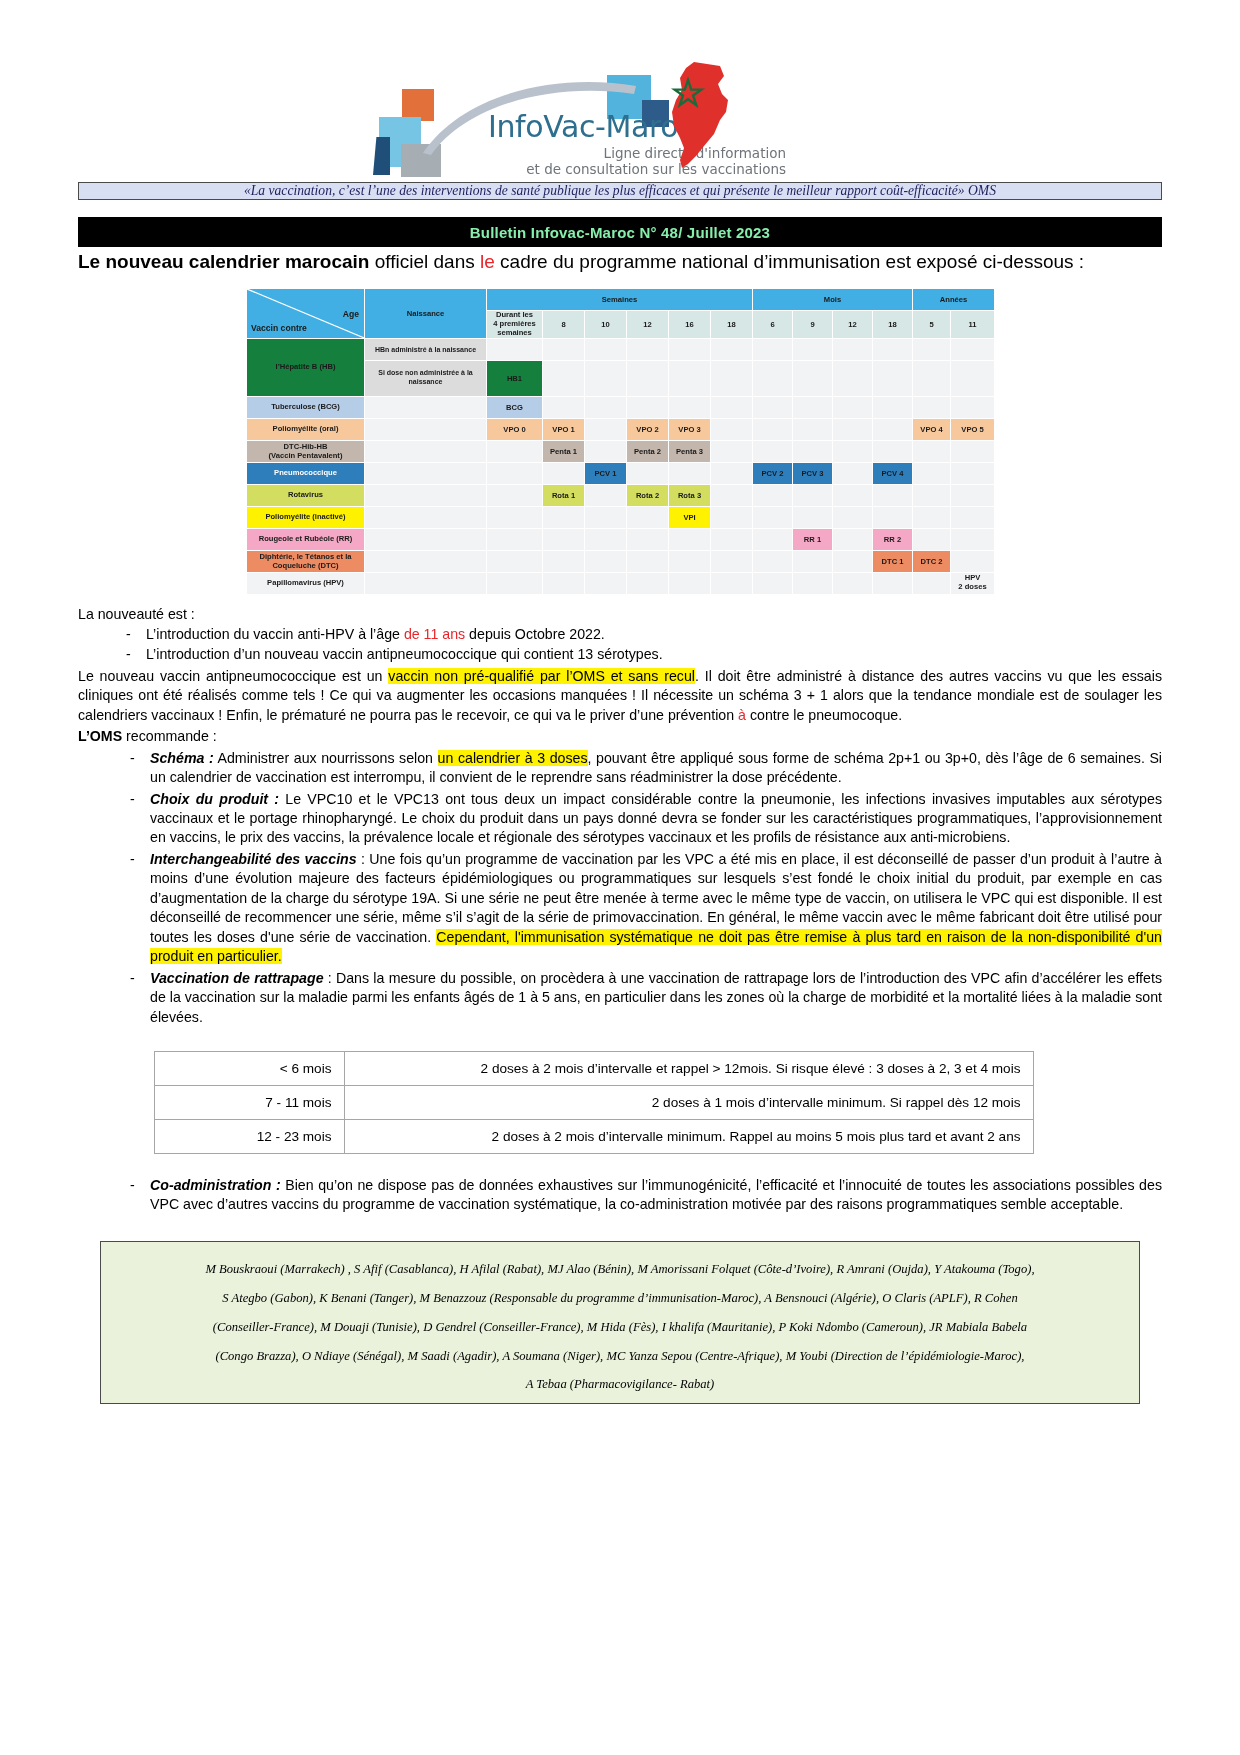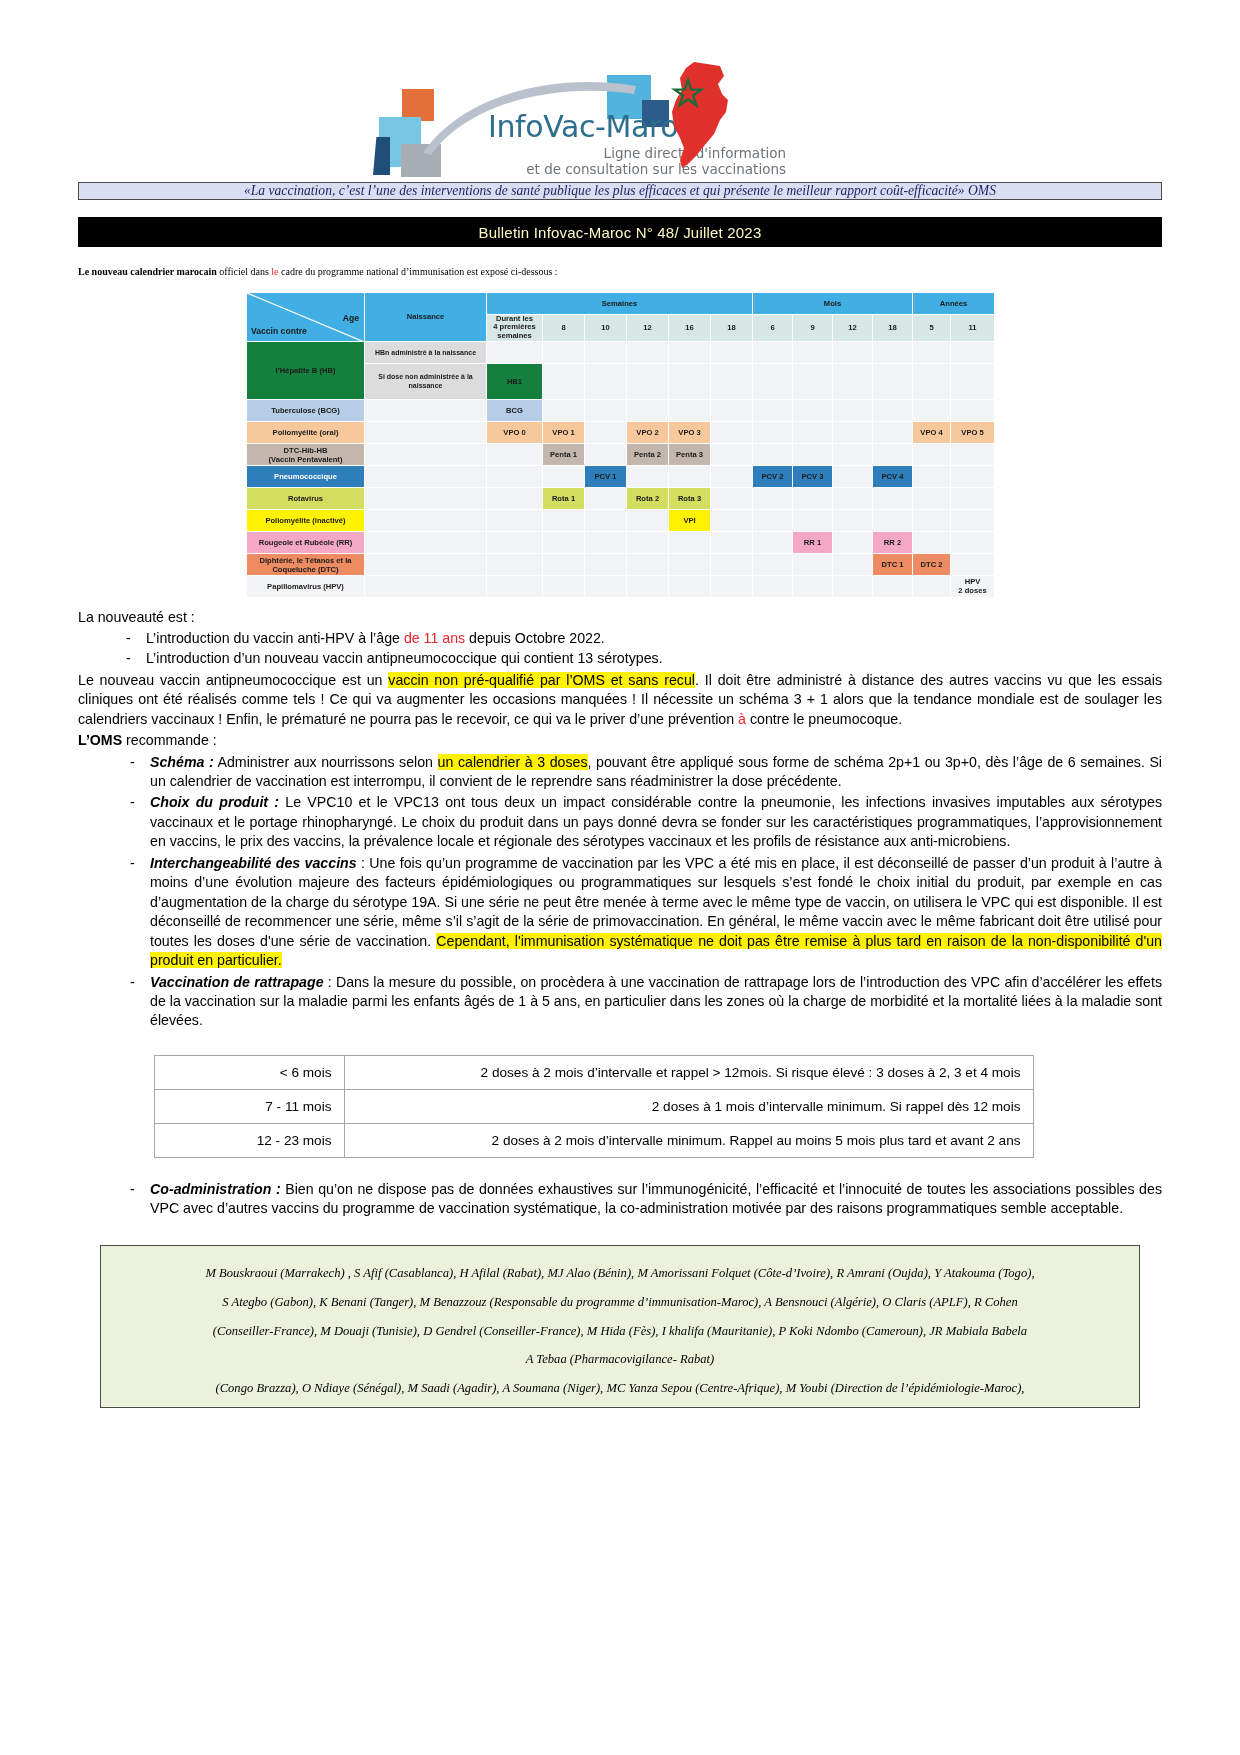--- a/index.html
+++ b/index.html
@@ -50,25 +50,25 @@
   .quote-text {
     font-family:"Liberation Serif", serif;
     font-style:italic; font-size:13.6px; color:#1F1F5E; white-space:nowrap;
   }
 
   
   .title-bar {
     position:relative; margin:17px 78px 0 78px; height:30px;
     background:#000; display:flex; align-items:center; justify-content:center;
   }
-  .title-text { color:#fef9c3; font-weight:normal; font-size:15px; letter-spacing:.2px; }
+  .title-text { color:#86efac; font-weight:bold; font-size:15px; letter-spacing:.2px; }
 
   
   .content { margin:0 78px; }
-  .intro { font-size:10px; margin-top:18px; line-height:1.35;font-family:Liberation Serif, serif; }
+  .intro { font-size:19px; margin-top:2px; line-height:1.35; }
   .red { color:#E8262A; }
   .bold { font-weight:bold; }
   .hl { background:#FFF200; }
 
   
   .sched-wrap { margin:13px auto 0 auto; width:748px; }
   table.sched { border-collapse:collapse; width:748px; table-layout:fixed; }
   table.sched td, table.sched th {
     border:1px solid #ffffff; padding:0; text-align:center; vertical-align:middle;
     font-size:7.6px; color:#1a1a1a; height:22px;
@@ -474,17 +474,17 @@
       <li>
         <span class="it-bold">Co-administration :</span><span> Bien qu’on ne dispose pas de données exhaustives sur l’immunogénicité, l’efficacité et l’innocuité de toutes les associations possibles des VPC avec d’autres vaccins du programme de vaccination systématique, la co-administration motivée par des raisons programmatiques semble acceptable.</span>
       </li>
     </ul>
   </div>
 
   <div class="footer-box">
     <div class="footer-text">M Bouskraoui (Marrakech) , S Afif (Casablanca), H Afilal (Rabat), MJ Alao (Bénin), M Amorissani Folquet (Côte-d’Ivoire), R Amrani (Oujda),  Y Atakouma (Togo),</div>
     <div class="footer-text">S Ategbo (Gabon),   K Benani (Tanger), M Benazzouz (Responsable du programme d’immunisation-Maroc),  A Bensnouci  (Algérie), O Claris (APLF), R Cohen</div>
     <div class="footer-text">(Conseiller-France), M Douaji  (Tunisie),  D Gendrel (Conseiller-France), M Hida (Fès),   I khalifa (Mauritanie),  P Koki Ndombo  (Cameroun), JR Mabiala Babela</div>
+    <div class="footer-text">(Congo Brazza), O Ndiaye (Sénégal), M Saadi  (Agadir),     A Soumana (Niger), MC Yanza Sepou (Centre-Afrique), M Youbi  (Direction de l’épidémiologie-Maroc),</div>
     <div class="footer-text">A Tebaa (Pharmacovigilance- Rabat)</div>
-    <div class="footer-text">(Congo Brazza), O Ndiaye (Sénégal), M Saadi  (Agadir),     A Soumana (Niger), MC Yanza Sepou (Centre-Afrique), M Youbi  (Direction de l’épidémiologie-Maroc),</div>
   </div>
 
 </div>
 
 </body></html>

